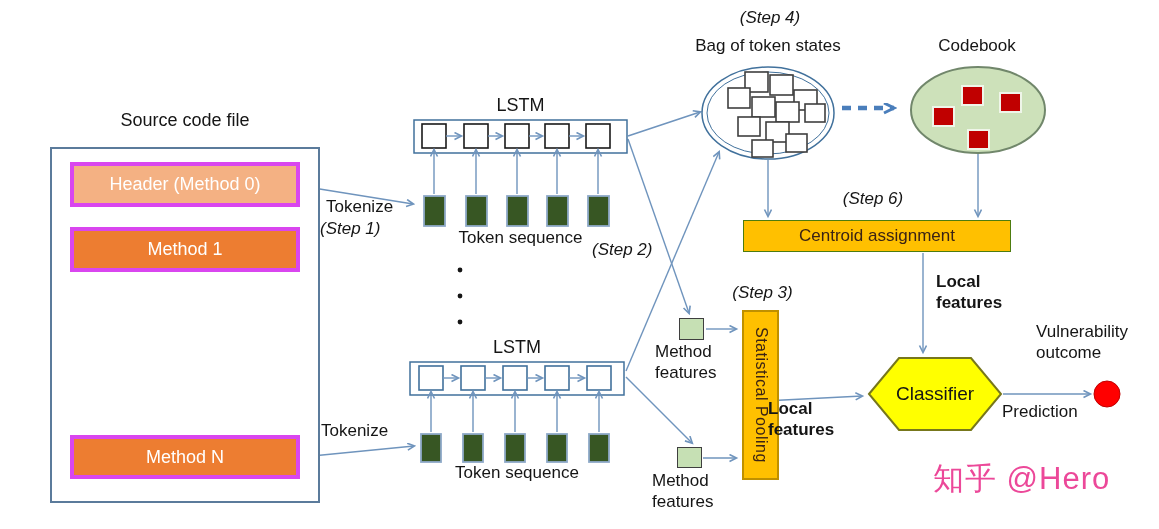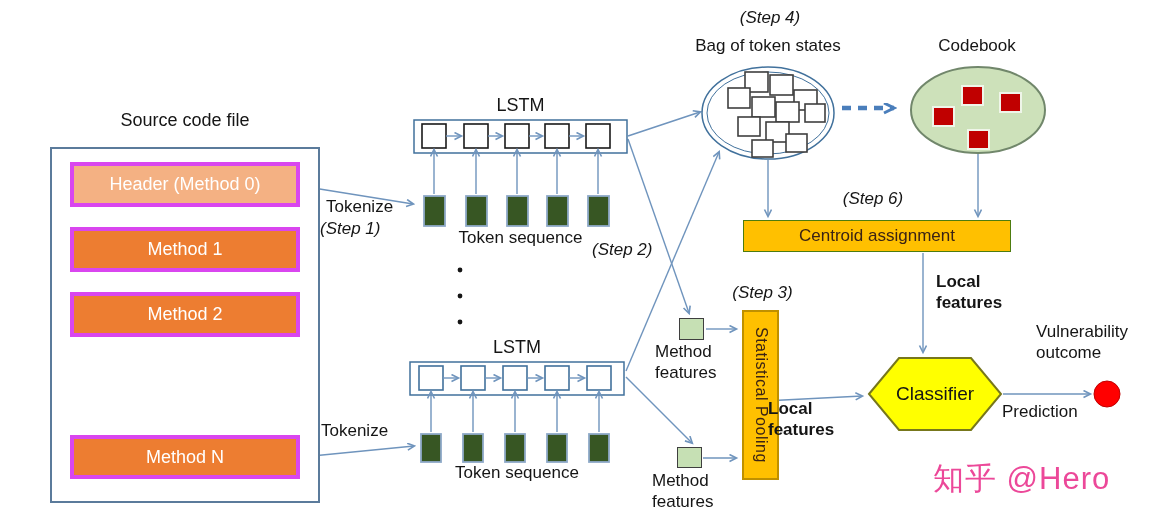--- a/index.html
+++ b/index.html
@@ -187,21 +187,20 @@
       <circle cx="460" cy="270" r="2.4"></circle>
         <circle cx="460" cy="296" r="2.4"></circle>
         <circle cx="460" cy="322" r="2.4"></circle>
     </g>
   </svg>
 
   <div class="lbl center" style="left:50px;top:110px;width:270px;font-size:18px;">Source code file</div>
   <div class="srcbox"></div>
   <div class="mbox header" style="top:162px;">Header (Method 0)</div>
   <div class="mbox" style="top:227px;">Method 1</div>
-  <div class="mbox" style="top:292px;">Method 2</div>
   <div class="mbox" style="top:435px;height:44px;">Method N</div>
 
   <div class="lbl" style="left:326px;top:197px;">Tokenize</div>
   <div class="lbl step" style="left:320px;top:219px;">(Step 1)</div>
   <div class="lbl" style="left:321px;top:421px;">Tokenize</div>
 
   <div class="lbl center" style="left:414px;top:95px;width:213px;font-size:18px;">LSTM</div>
   <div class="lbl center" style="left:414px;top:228px;width:213px;">Token sequence</div>
   <div class="lbl center" style="left:410px;top:337px;width:214px;font-size:18px;">LSTM</div>
   <div class="lbl center" style="left:410px;top:463px;width:214px;">Token sequence</div>

